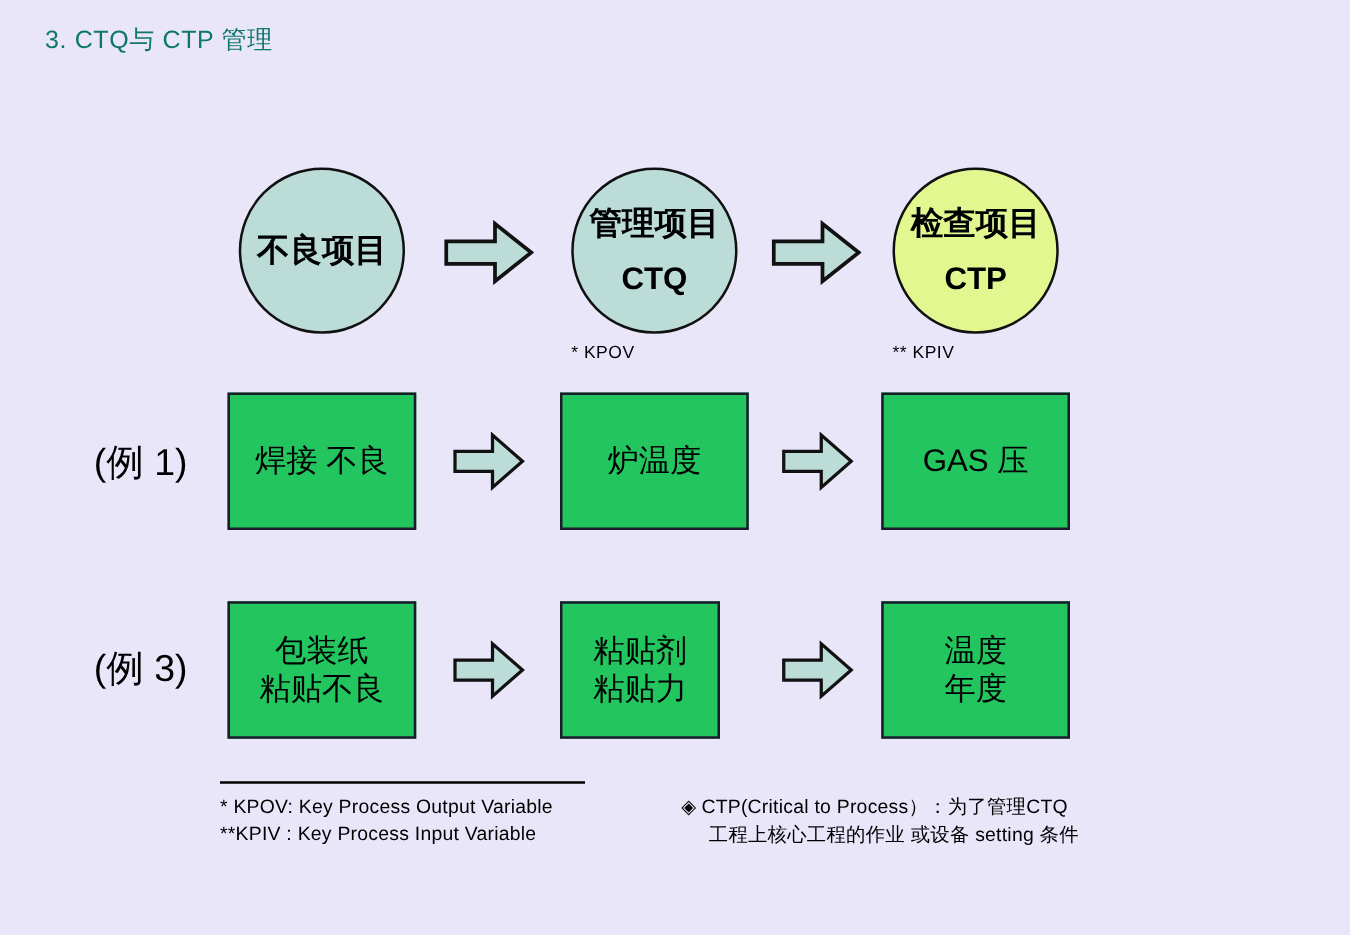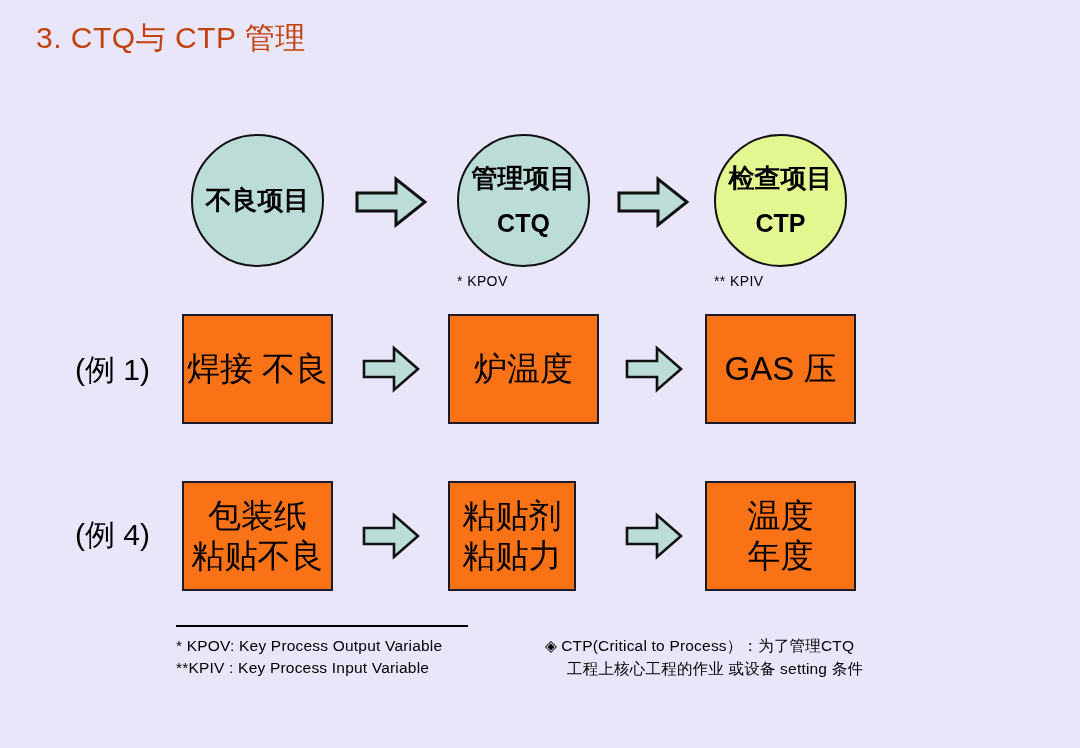--- a/index.html
+++ b/index.html
@@ -20,23 +20,23 @@
     width: 1080px;
     height: 748px;
     background: #e9e6f9;
   }
 
   
   .slide-title {
     position: absolute;
     left: 36px;
     top: 18px;
-    font-size: 30px;
+    font-size: 20px;
     letter-spacing: 0.5px;
-    color: #c2410c;
+    color: #0f766e;
     white-space: nowrap;
   }
 
   
   .circle {
     position: absolute;
     border: 2.5px solid #111;
     border-radius: 50%;
     box-sizing: border-box;
     display: flex;
@@ -61,28 +61,28 @@
     font-size: 14px;
     letter-spacing: 0.4px;
     white-space: nowrap;
     text-align: left;
   }
 
   
   .pbox {
     position: absolute;
     border: 2.5px solid #1b1b2b;
-    background: #f97316;
+    background: #22c55e;
     box-sizing: border-box;
     display: flex;
     flex-direction: column;
     align-items: center;
     justify-content: center;
     text-align: center;
-    font-size: 33px;
+    font-size: 25px;
     line-height: 1.22;
   }
   .pbox .bl {
     white-space: nowrap;
   }
 
   
   .row-label {
     position: absolute;
     font-size: 30px;
@@ -190,21 +190,21 @@
   </div>
 
   <div class="arrow" style="left:625px; top:345px;">
     <span>
       <svg width="58" height="48" viewBox="0 0 58 48">
         <polygon points="2,16 32,16 32,3 56,24 32,45 32,32 2,32" fill="#bcdcd8" stroke="#111" stroke-width="2.6" stroke-linejoin="miter"></polygon>
       </svg>
     </span>
   </div>
 
-  <div class="row-label" style="left:75px; top:515px;">(例 4)</div>
+  <div class="row-label" style="left:75px; top:515px;">(例 3)</div>
 
   <div class="pbox" style="left:182px; top:481px; width:151px; height:110px;">
     <span class="bl">包装纸</span>
     <span class="bl">粘贴不良</span>
   </div>
 
   <div class="pbox" style="left:448px; top:481px; width:128px; height:110px;">
     <span class="bl">粘贴剂</span>
     <span class="bl">粘贴力</span>
   </div>

